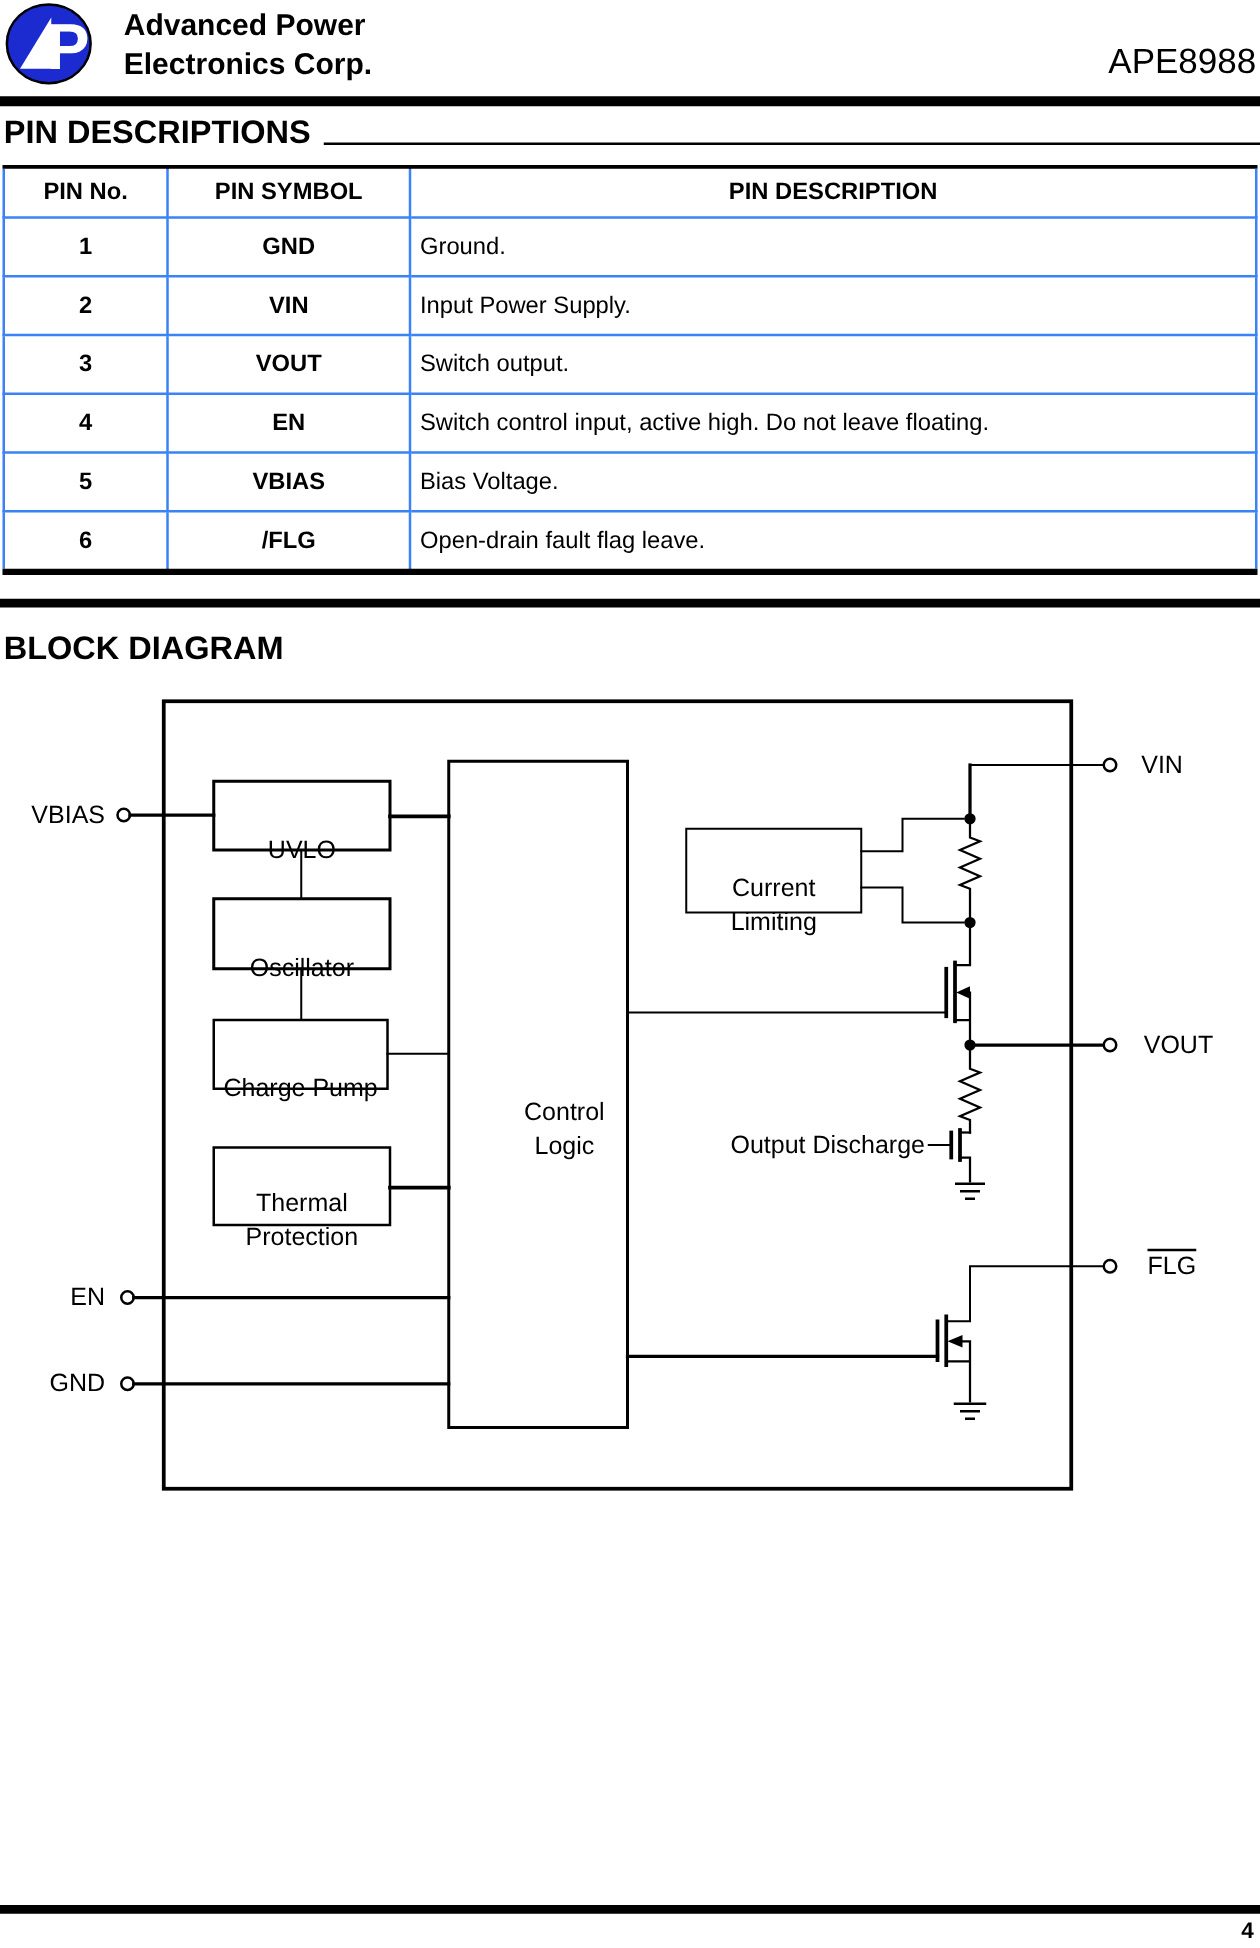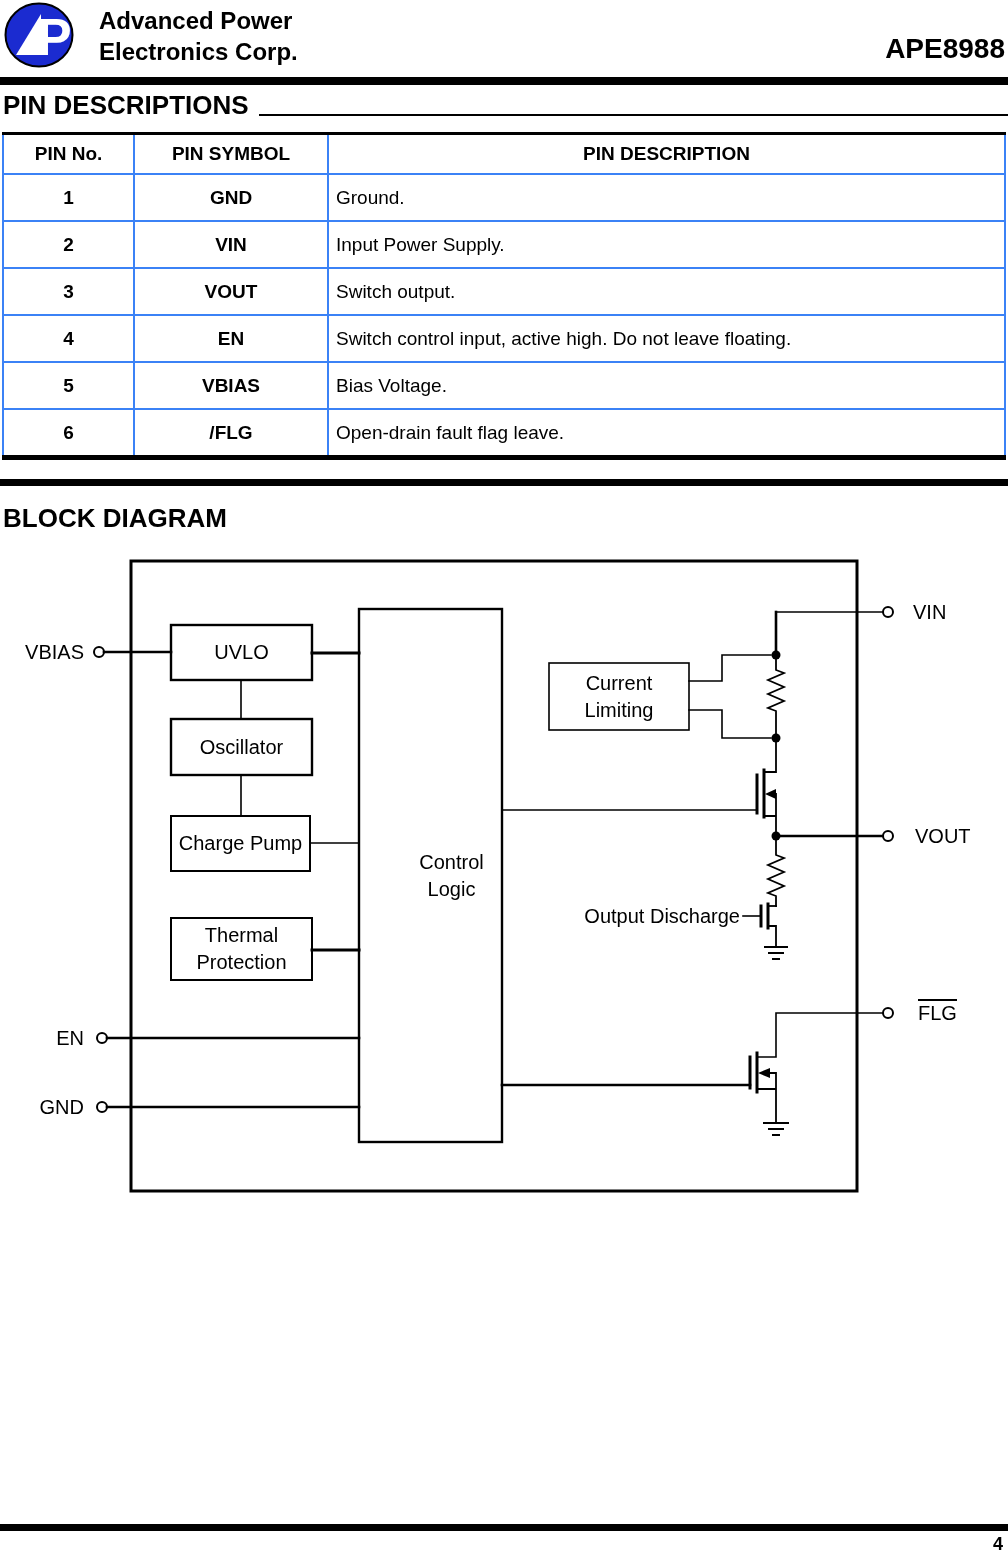--- a/index.html
+++ b/index.html
@@ -1,38 +1,38 @@
 <!DOCTYPE html>
 <html><head>
 <meta charset="utf-8">
 <style>
   html,body{margin:0;padding:0;background:#ffffff;}
   .page{position:relative;width:1008px;height:1558px;background:#ffffff;overflow:hidden;
         font-family:"Liberation Sans", sans-serif;color:#000;}
   .abs{position:absolute;}
   
   .company{position:absolute;left:99px;top:5px;font-size:24px;font-weight:bold;line-height:31px;white-space:nowrap;}
-  .partnum{position:absolute;right:3px;top:33px;font-size:28px;font-weight:bold;text-align:center;}
+  .partnum{position:absolute;right:3px;top:33px;font-size:28px;font-weight:normal;text-align:center;}
   .rule{position:absolute;left:0;width:1008px;background:#000;}
   
   .heading-row{position:absolute;left:3px;right:0;display:flex;align-items:flex-end;text-align:center;}
   .heading{font-size:26px;font-weight:bold;white-space:nowrap;letter-spacing:0px;}
   .heading-rule{flex:1;border-bottom:2px solid #000;margin:0 0 5px 10px;}
   
   table.pins{position:absolute;left:2px;top:132px;width:1004px;border-collapse:collapse;
              border-top:3px solid #000;border-bottom:5px solid #000;border-left:2px solid #000;border-right:2px solid #000;}
   table.pins th, table.pins td{border:2px solid #3b82f6;border-top:2px solid #000;}
   table.pins th{height:36px;font-size:19px;font-weight:bold;text-align:center;}
   table.pins td{height:43px;font-size:19px;vertical-align:middle;}
   td.c{text-align:center;font-weight:bold;}
   td.d{text-align:left;padding-left:7px;font-weight:normal;}
   
   .dlabel{position:absolute;font-size:20px;line-height:26px;height:26px;white-space:nowrap;}
   .blk{position:absolute;display:flex;align-items:center;justify-content:center;
-       text-align:center;font-size:20px;line-height:27px;}
+       text-align:center;font-size:20px;line-height:27px;margin-top:28px;}
   .wrap2{max-width:95px;}
   .ovl{border-top:2px solid #000;padding-top:1px;}
   .right{text-align:right;}
   .pageno{position:absolute;right:5px;top:1534px;font-size:18px;font-weight:bold;}
   svg{display:block;}
 </style>
 </head>
 <body>
 
 <div class="page">

